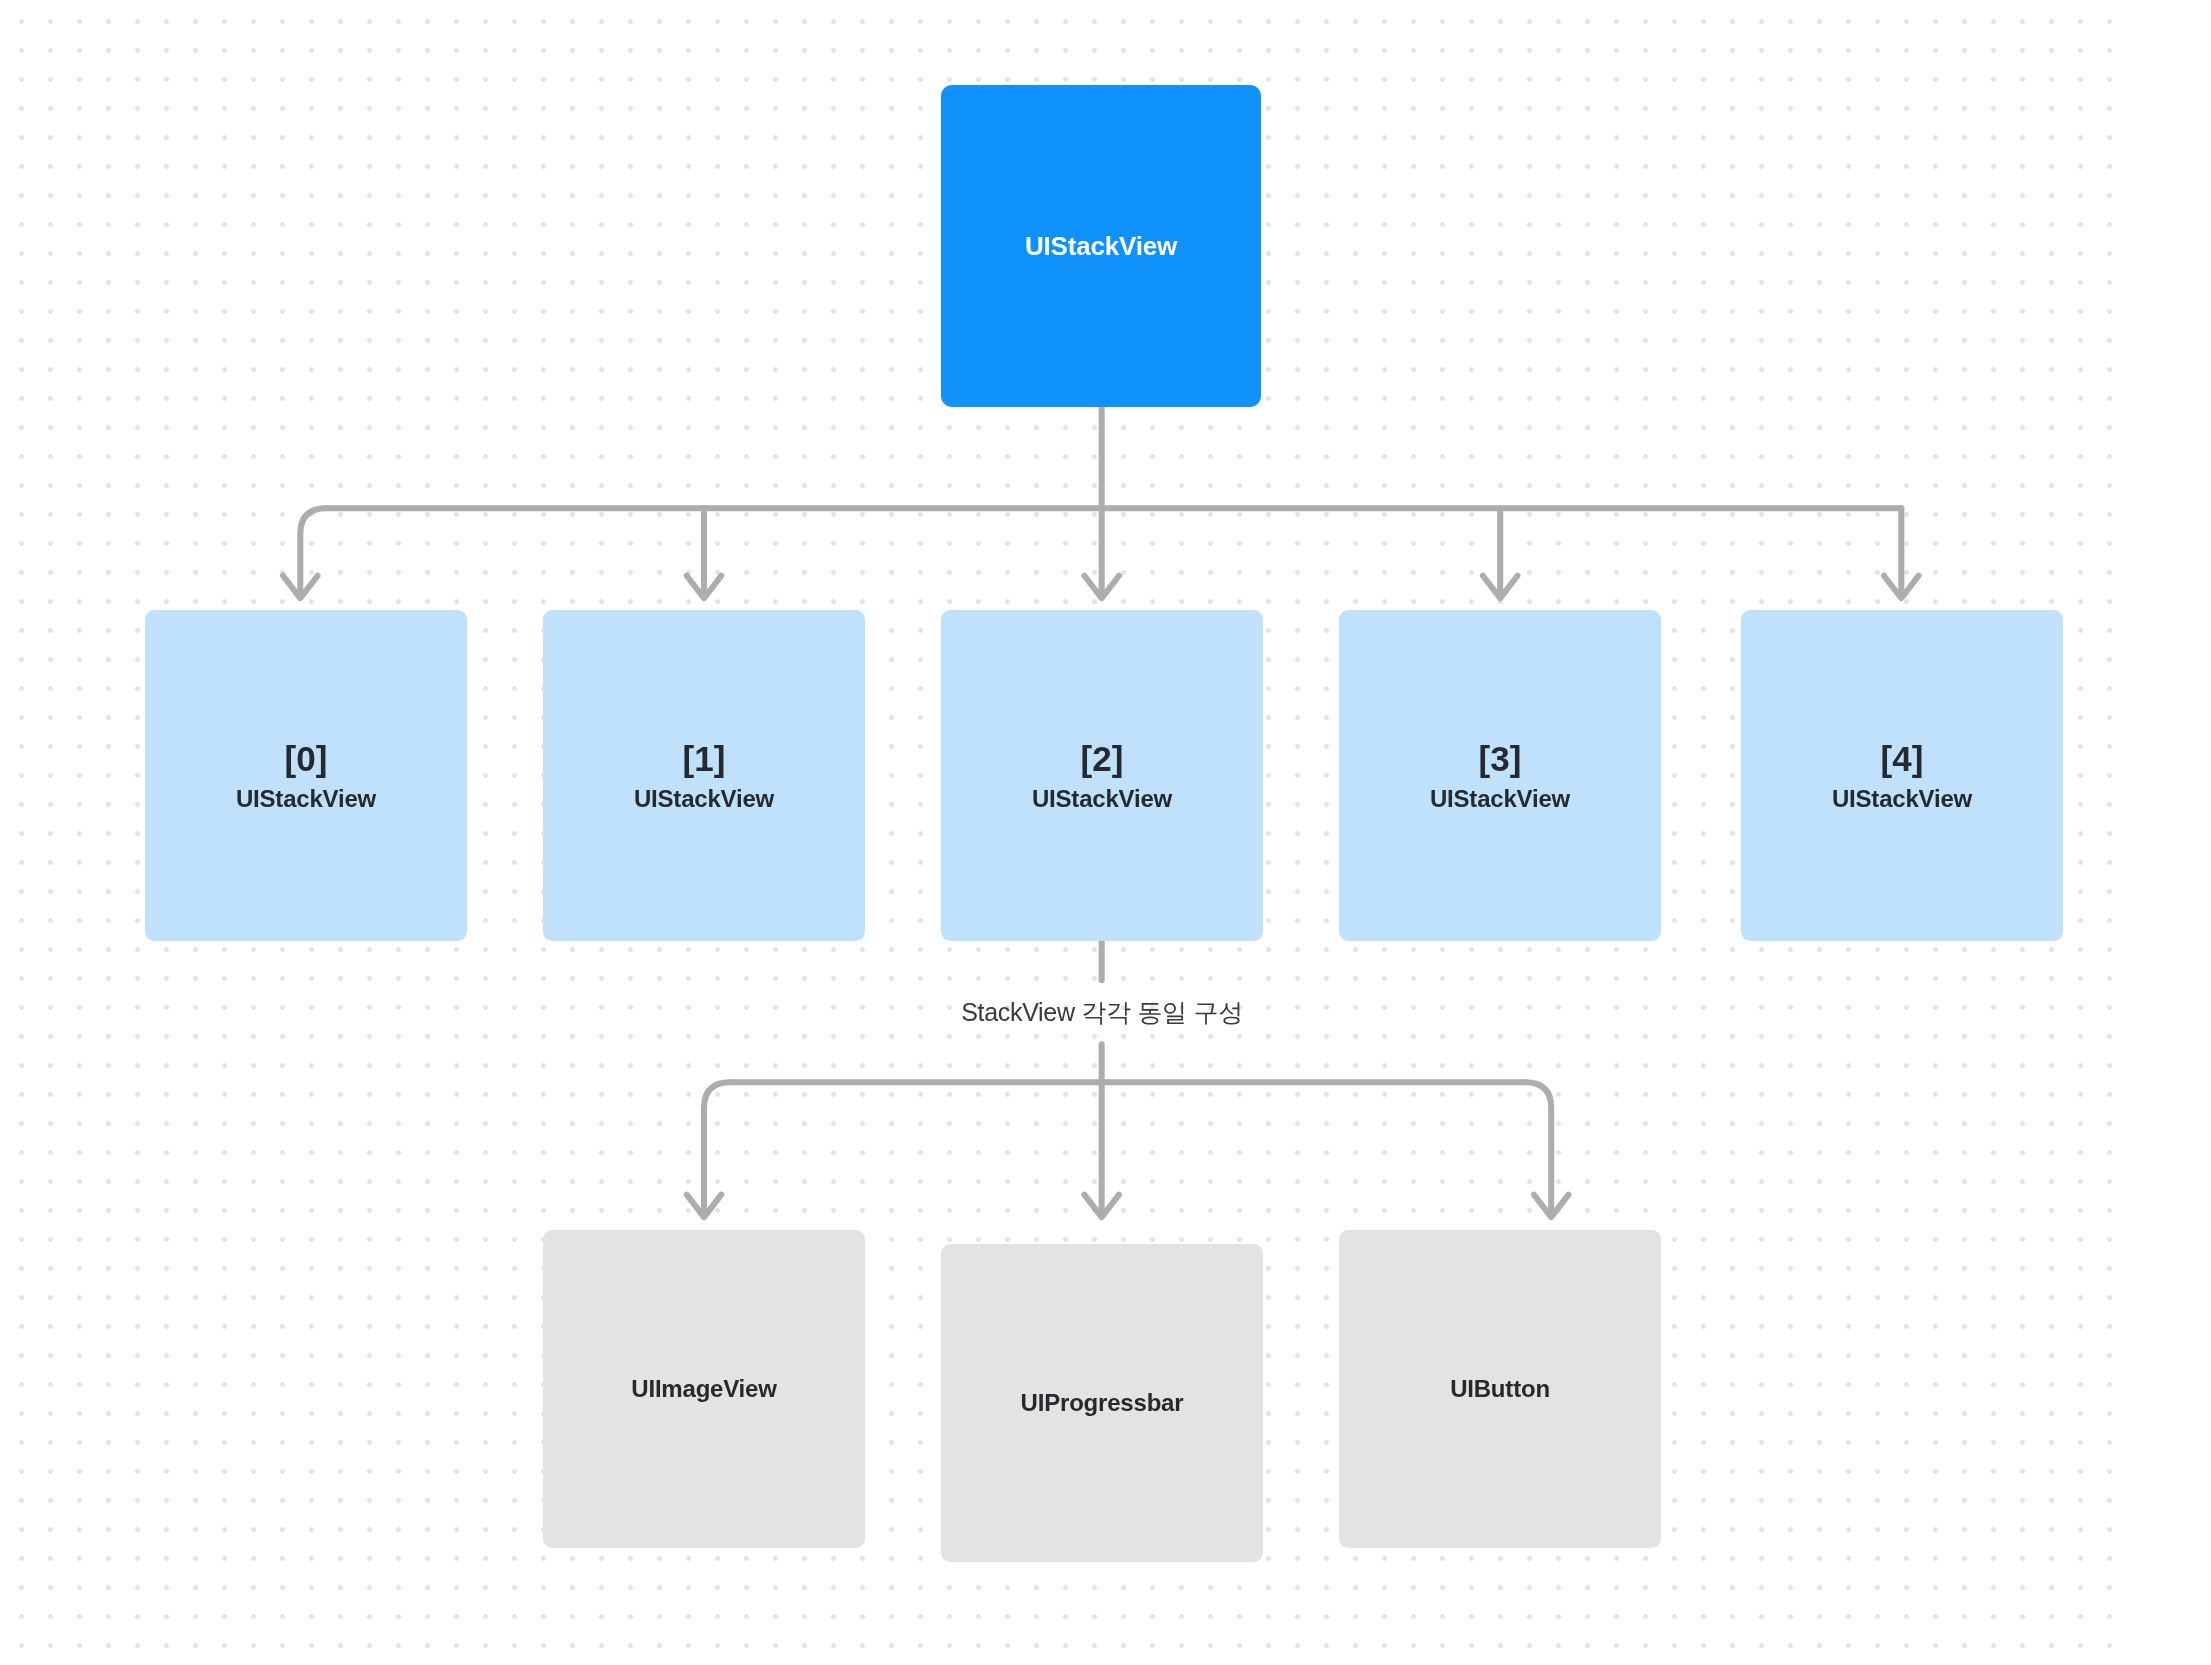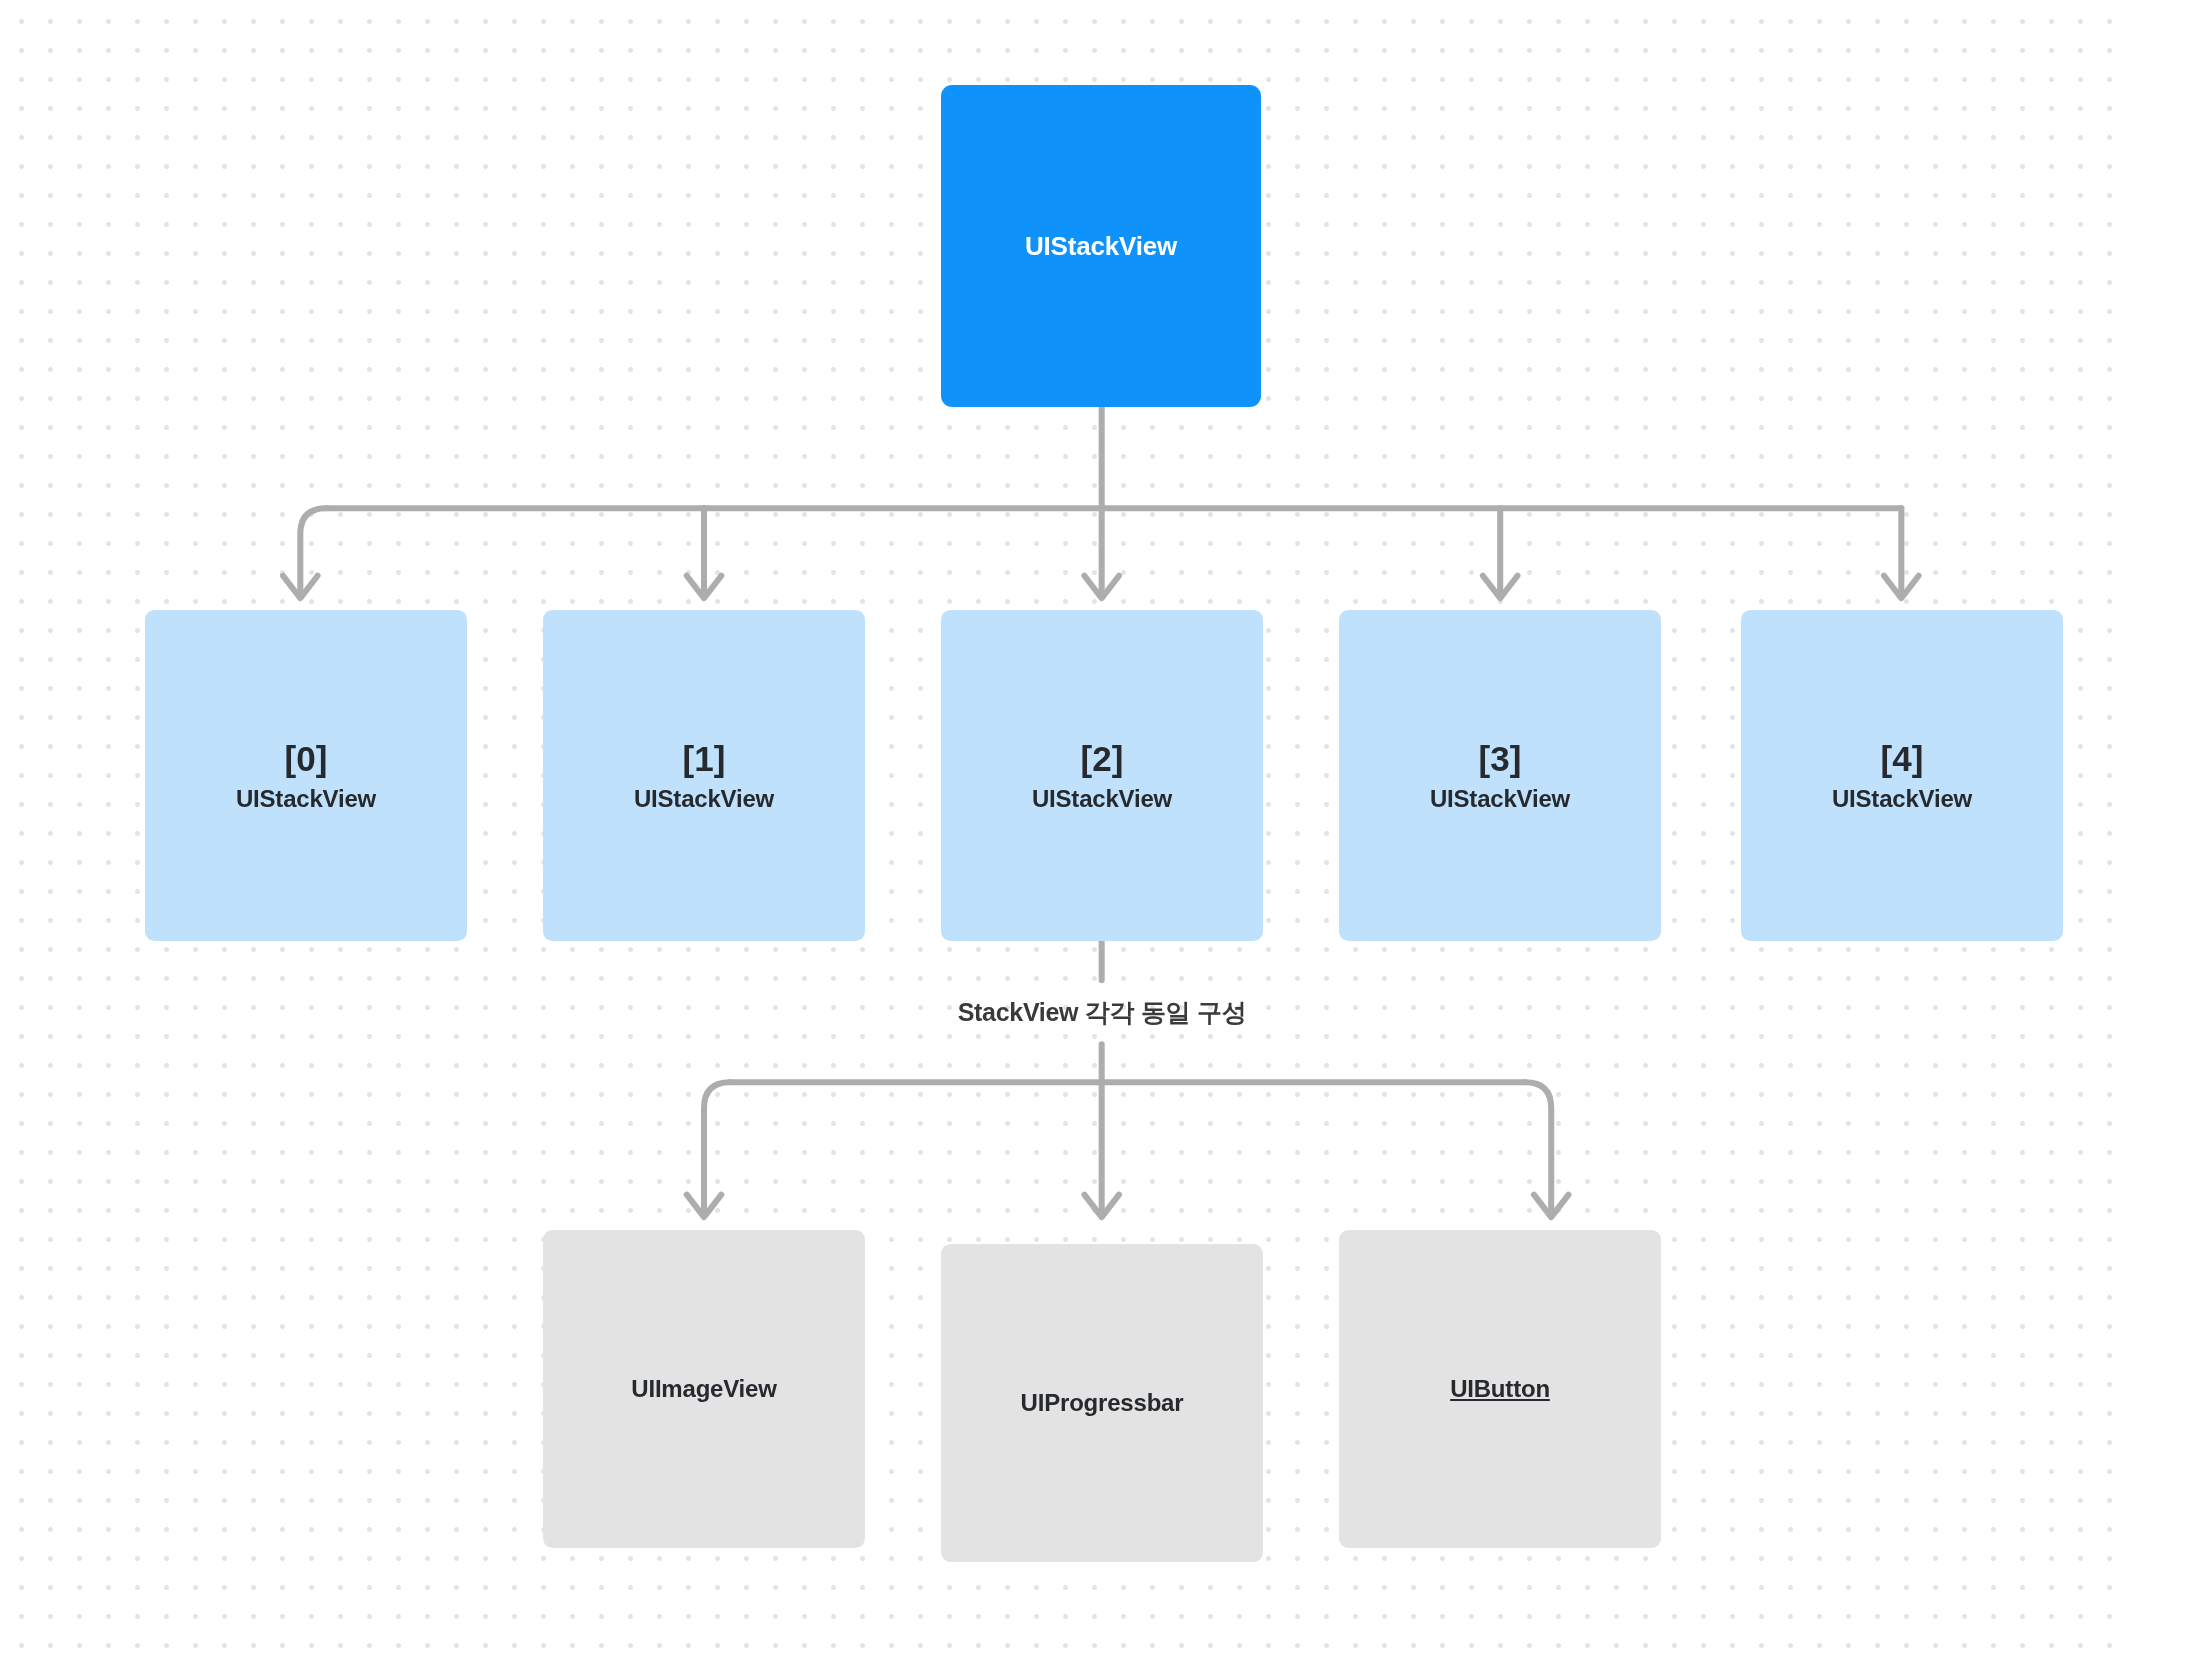--- a/index.html
+++ b/index.html
@@ -71,21 +71,21 @@
   }
   .node-leaf .node-title {
     font-size: 24px;
     font-weight: bold;
     letter-spacing: -0.2px;
   }
   .edge-label {
     position: absolute;
     color: #3A3A3A;
     font-size: 25px;
-    font-weight: bold;
+    font-weight: normal;
     white-space: nowrap;
     letter-spacing: -0.3px;
     transform: translate(-50%, -50%);
   }
 </style>
 </head>
 <body>
 
 <div id="canvas">
 
@@ -158,18 +158,18 @@
   <div class="edge-label" style="left:1102px; top:1012px;">StackView 각각 동일 구성</div>
 
   <div class="node node-leaf" style="left:543px; top:1230px; width:322px; height:318px;">
     <div class="node-title">UIImageView</div>
   </div>
 
   <div class="node node-leaf" style="left:941px; top:1244px; width:322px; height:318px;">
     <div class="node-title">UIProgressbar</div>
   </div>
 
-  <div class="node node-leaf" style="left:1339px; top:1230px; width:322px; height:318px;text-decoration:underline;">
+  <div class="node node-leaf" style="left:1339px; top:1230px; width:322px; height:318px;">
     <div class="node-title">UIButton</div>
   </div>
 
 </div>
 
 
 </body></html>

